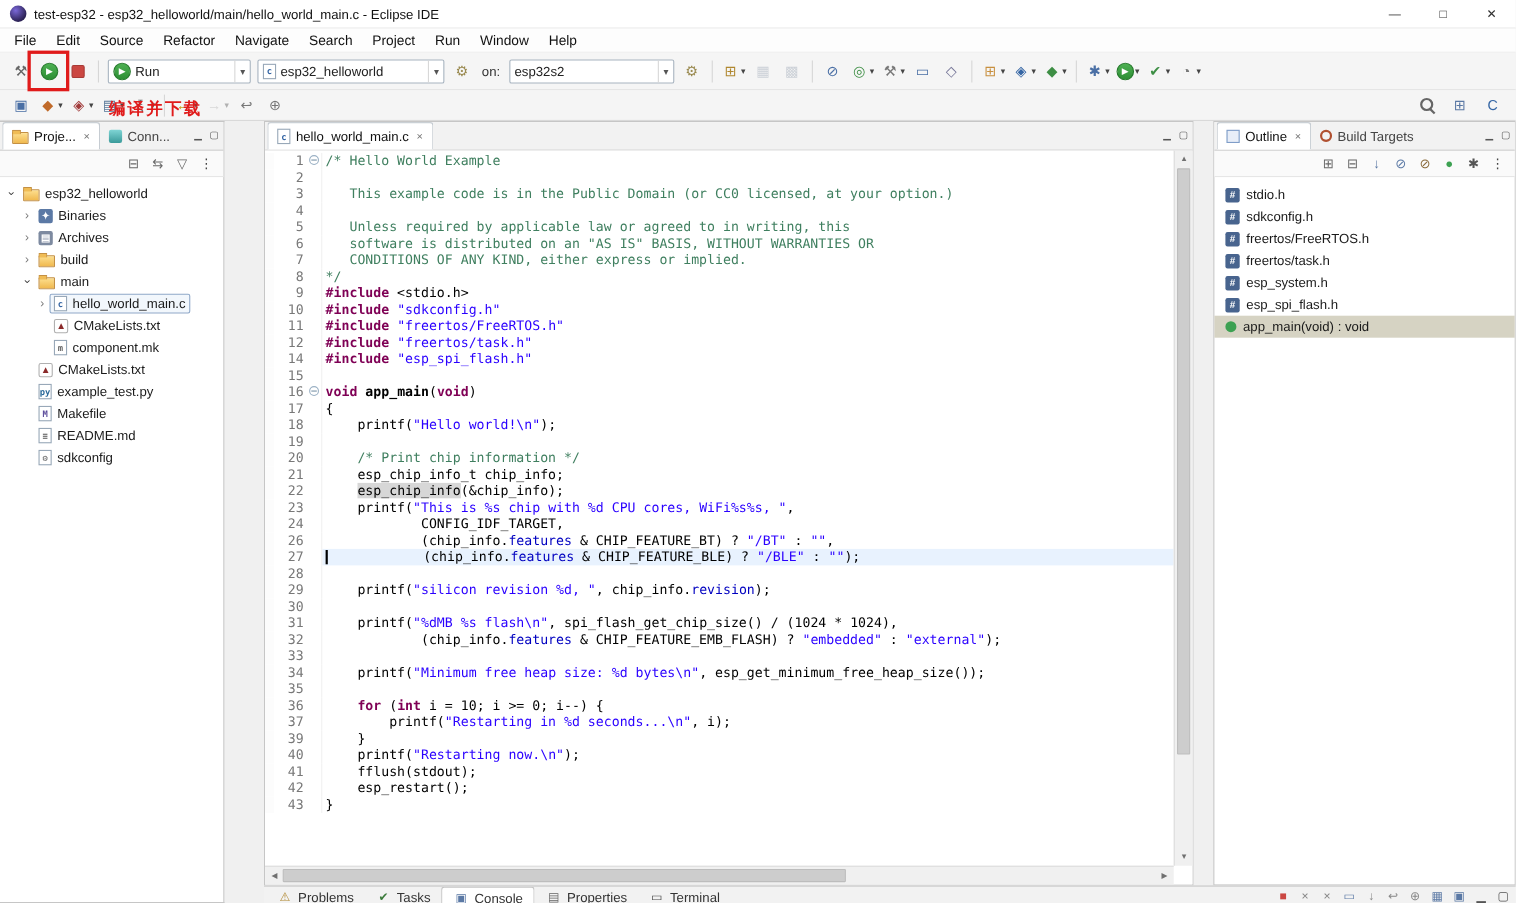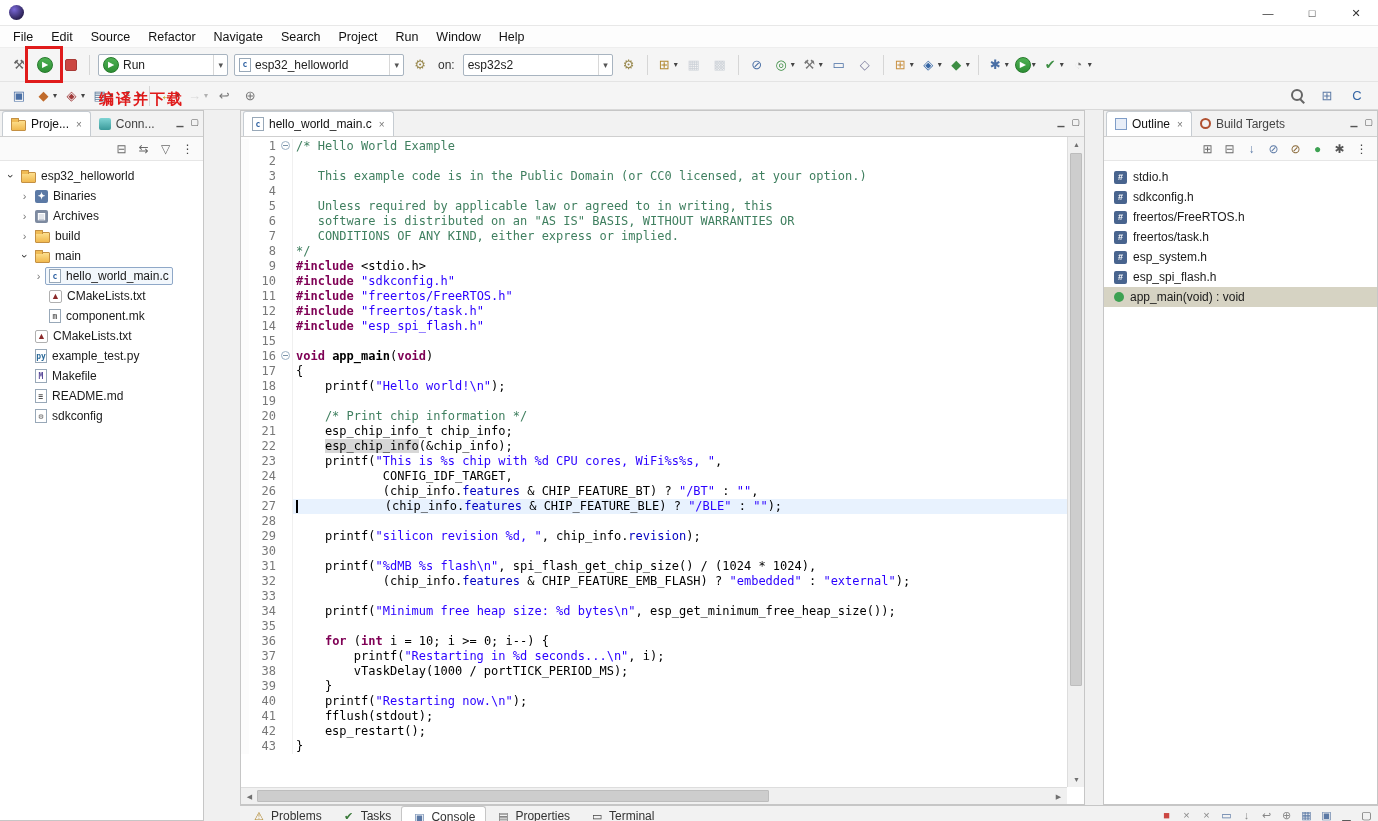--- a/index.html
+++ b/index.html
@@ -116,20 +116,21 @@
 
   
   .anno-box{position:absolute;border:3px solid #e01b1b;z-index:50;pointer-events:none}
   .anno-text{position:absolute;left:99px;top:90px;z-index:50;color:#e01b1b;font-size:15px;font-weight:bold;letter-spacing:2px;pointer-events:none;font-family:"DejaVu Sans","Liberation Sans",sans-serif}
 </style>
 </head>
 <body>
 
 <div class="titlebar">
   <span class="app-icon"></span>
+  <span class="title-text">test-esp32 - esp32_helloworld/main/hello_world_main.c - Eclipse IDE</span>
   <div class="win-controls">
     <span class="wc">—</span>
     <span class="wc">□</span>
     <span class="wc">✕</span>
   </div>
 </div>
 
 <div class="menubar" id="menubar">
     <span class="mitem">File</span>
     <span class="mitem">Edit</span>
@@ -625,26 +626,20 @@
           <span class="ltext"><span class="sg-p">    </span><span class="sg-k">for</span><span class="sg-p"> (</span><span class="sg-k">int</span><span class="sg-p"> i = 10; i &gt;= 0; i--) {</span></span>
         </div>
         <div class="code-line">
           <span class="lruler"></span>
           <span class="lnum">37</span>
           <span class="lfold"></span>
           <span class="ltext"><span class="sg-p">        printf(</span><span class="sg-s">"Restarting in %d seconds...\n"</span><span class="sg-p">, i);</span></span>
         </div>
         <div class="code-line">
           <span class="lruler"></span>
-          <span class="lnum">38</span>
-          <span class="lfold"></span>
-          <span class="ltext"><span class="sg-p">        vTaskDelay(1000 / portTICK_PERIOD_MS);</span></span>
-        </div>
-        <div class="code-line">
-          <span class="lruler"></span>
           <span class="lnum">39</span>
           <span class="lfold"></span>
           <span class="ltext"><span class="sg-p">    }</span></span>
         </div>
         <div class="code-line">
           <span class="lruler"></span>
           <span class="lnum">40</span>
           <span class="lfold"></span>
           <span class="ltext"><span class="sg-p">    printf(</span><span class="sg-s">"Restarting now.\n"</span><span class="sg-p">);</span></span>
         </div>

